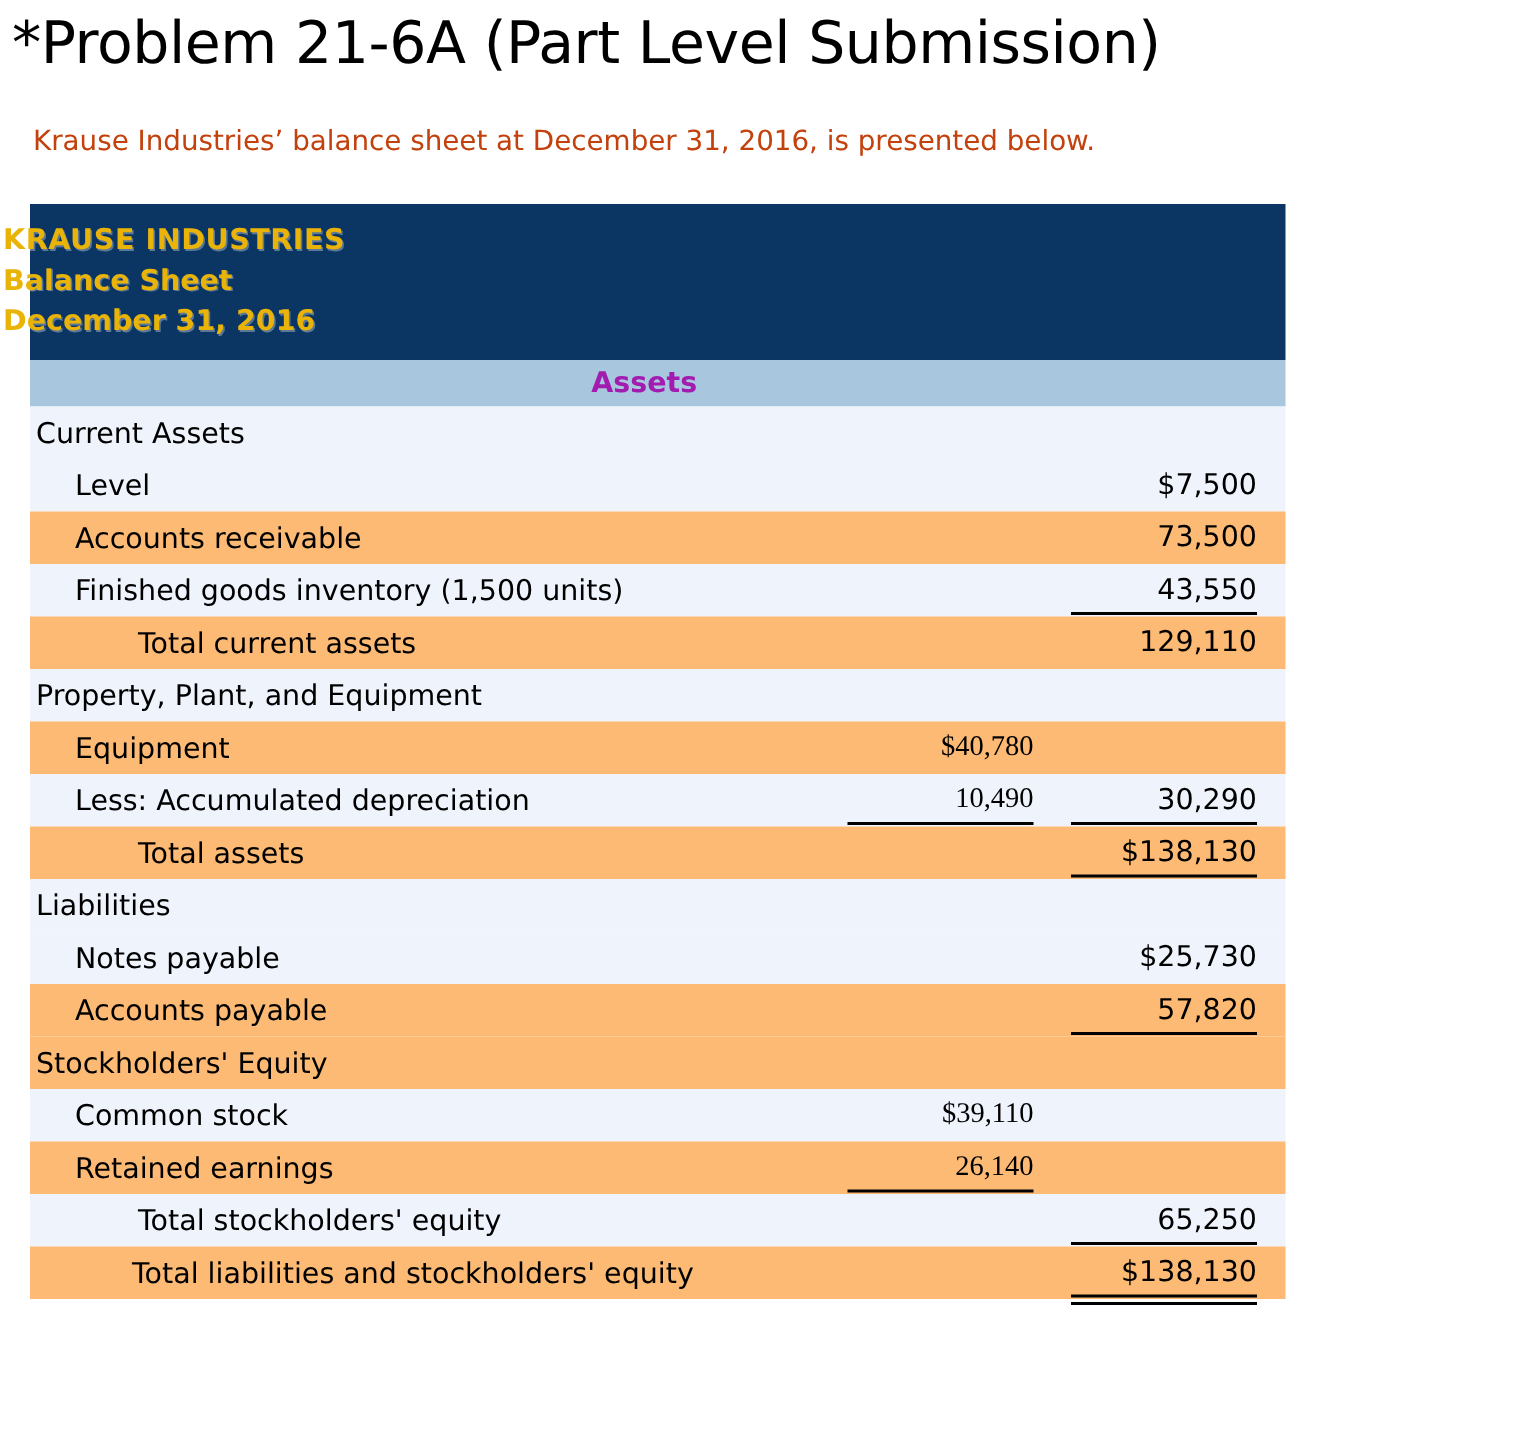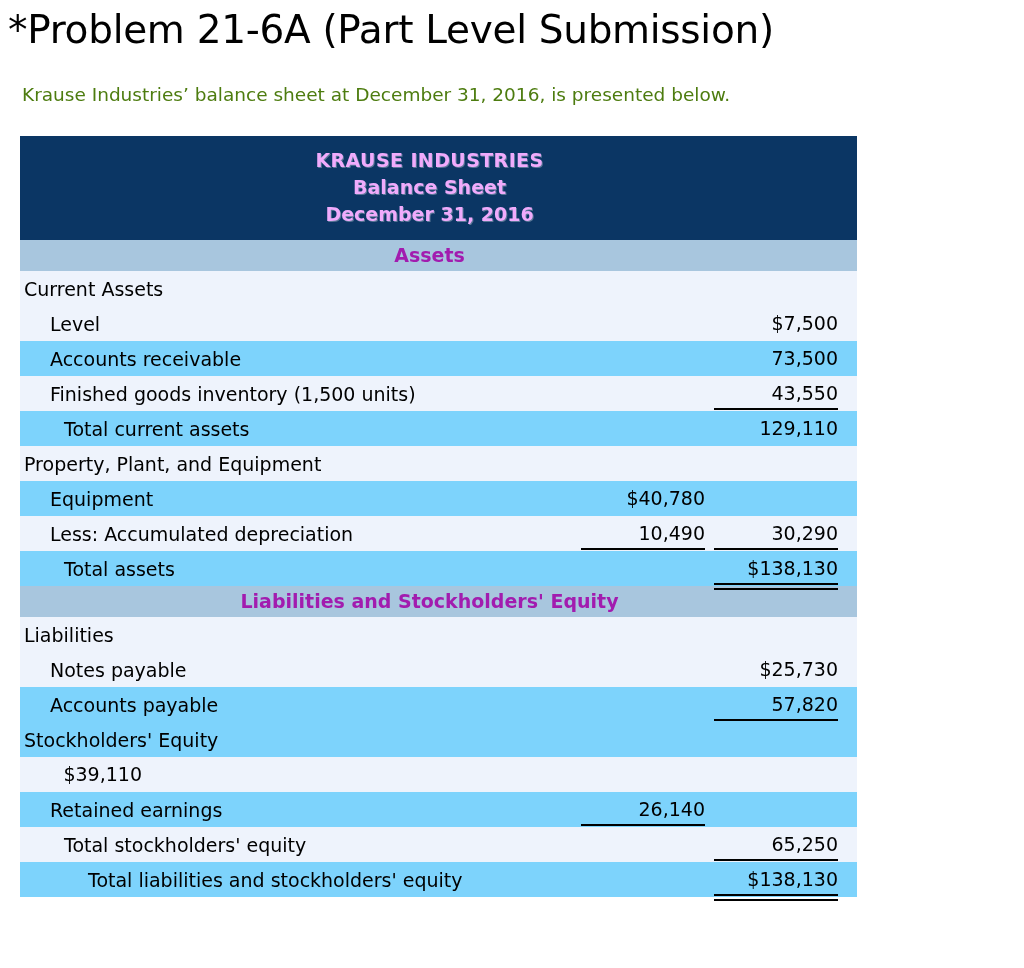--- a/index.html
+++ b/index.html
@@ -33,35 +33,34 @@
     white-space: nowrap;
   }
 
   .problem-intro {
     position: absolute;
     left: 22px;
     top: 82px;
     font-size: 18.5px;
     line-height: 26px;
     font-weight: 400;
-    color: #4d7c0f;
+    color: #c2410c;
     white-space: nowrap;
   }
 
   .bs-table {
     position: absolute;
     left: 20px;
     top: 136px;
     width: 837px;
   }
 
   .bs-head {
     background: #0b3664;
-    color: #f0abfc;
-    text-align: center;
+    color: #eab308;
     padding: 11px 0 12px 0;
   }
   .bs-head div {
     font-size: 19px;
     font-weight: bold;
     line-height: 27px;
     text-shadow: 1px 1px 0 rgba(255,255,255,0.33);
     margin-left: -18px;
   }
   .bs-head .co-name {
@@ -79,47 +78,47 @@
   }
   .bs-section span { margin-left: -18px; display: inline-block; }
 
   .bs-row {
     display: flex;
     align-items: center;
     height: 35px;
     position: relative;
   }
   .bs-row.light  { background: #eef3fc; }
-  .bs-row.dark   { background: #7dd3fc; }
+  .bs-row.dark   { background: #fdba74; }
 
   .bs-label {
     flex: 1 1 auto;
     font-size: 19px;
     line-height: 22px;
     color: #000000;
     white-space: nowrap;
     padding-left: 4px;
   }
   .ind0 { padding-left: 4px; }
   .ind1 { padding-left: 30px; }
-  .ind2 { padding-left: 44px; }
+  .ind2 { padding-left: 72px; }
   .ind3 { padding-left: 68px; }
 
   .bs-amt {
     flex: 0 0 auto;
     width: 122px;
     text-align: right;
     font-size: 19px;
     line-height: 22px;
     color: #000000;
     white-space: nowrap;
     position: relative;
     padding-bottom: 2px;
   }
-  .bs-amt.col1 { margin-right: 11px; }
+  .bs-amt.col1 { margin-right: 27px; font-family: Liberation Serif, serif; }
   .bs-amt.col2 { margin-right: 19px; }
 
   .bs-amt.rule-single::after,
   .bs-amt.rule-double::after {
     content: "";
     position: absolute;
     left: -2px;
     right: 0;
     bottom: -4px;
     border-bottom: 2px solid #000000;
@@ -190,21 +189,20 @@
         <div class="bs-row light">
           <div class="bs-label ind1">Less: Accumulated depreciation</div>
           <div class="bs-amt col1 rule-single">10,490</div>
           <div class="bs-amt col2 rule-single">30,290</div>
         </div>
         <div class="bs-row dark">
           <div class="bs-label ind2">Total assets</div>
           <div class="bs-amt col1"></div>
           <div class="bs-amt col2 rule-double">$138,130</div>
         </div>
-        <div class="bs-section"><span>Liabilities and Stockholders' Equity</span></div>
         <div class="bs-row light">
           <div class="bs-label ind0">Liabilities</div>
           <div class="bs-amt col1"></div>
           <div class="bs-amt col2"></div>
         </div>
         <div class="bs-row light">
           <div class="bs-label ind1">Notes payable</div>
           <div class="bs-amt col1"></div>
           <div class="bs-amt col2">$25,730</div>
         </div>
@@ -212,20 +210,21 @@
           <div class="bs-label ind1">Accounts payable</div>
           <div class="bs-amt col1"></div>
           <div class="bs-amt col2 rule-single">57,820</div>
         </div>
         <div class="bs-row dark">
           <div class="bs-label ind0">Stockholders' Equity</div>
           <div class="bs-amt col1"></div>
           <div class="bs-amt col2"></div>
         </div>
         <div class="bs-row light">
+          <div class="bs-label ind1">Common stock</div>
           <div class="bs-amt col1">$39,110</div>
           <div class="bs-amt col2"></div>
         </div>
         <div class="bs-row dark">
           <div class="bs-label ind1">Retained earnings</div>
           <div class="bs-amt col1 rule-single">26,140</div>
           <div class="bs-amt col2"></div>
         </div>
         <div class="bs-row light">
           <div class="bs-label ind2">Total stockholders' equity</div>

